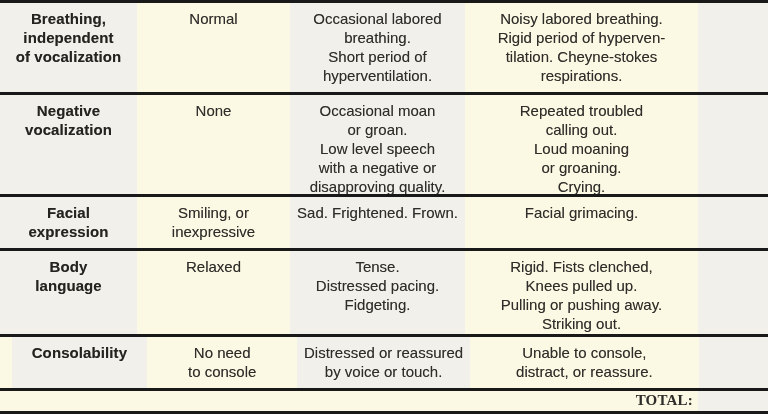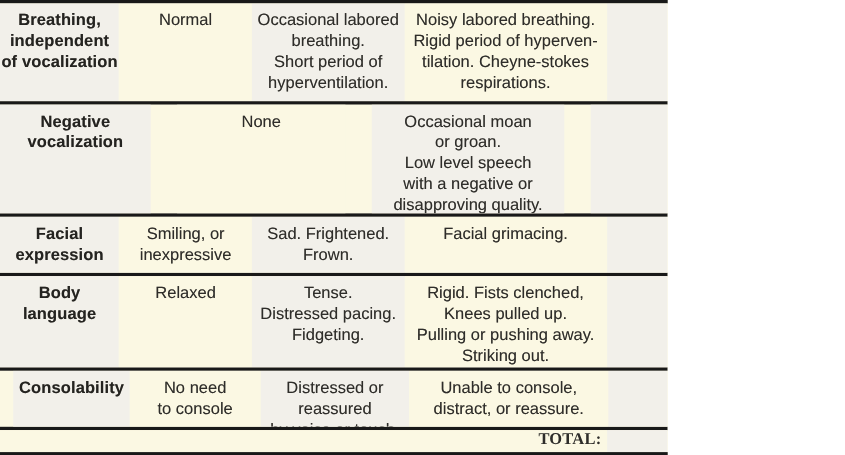--- a/index.html
+++ b/index.html
@@ -1,37 +1,37 @@
 <!DOCTYPE html>
 <html style="--cream: #fbf8e3; --paper: #f2f0ea; --line: #191919; --ink: #2e2d2a;"><head>
 <meta charset="utf-8">
 <style>
   html, body { margin: 0; padding: 0; background: #ffffff; }
   .sheet {
     position: relative;
-    width: 607px;
+    width: 768px;
     height: 414px;
     box-sizing: border-box;
     background: var(--cream, #fbf8e3);
     border-top: 3px solid var(--line, #191919);
     border-bottom: 3px solid var(--line, #191919);
     font-family: "Liberation Sans", "DejaVu Sans", sans-serif;
     color: var(--ink, #2e2d2a);
     overflow: hidden;
     display: flex;
     flex-direction: column;
   }
   .trow {
     display: flex;
     border-bottom: 3px solid var(--line, #191919);
     box-sizing: border-box;
     overflow: hidden;
   }
   .h1 { height: 92px; }   
-  .h2 { height: 102px; gap: 24px; }
+  .h2 { height: 102px; }
   .h3 { height: 54px; }
   .h4 { height: 86px; }
   .h5 { height: 54px; padding-left: 12px; }
   .hf { height: 20px; border-bottom: none; }
   .cell {
     box-sizing: border-box;
     padding-top: 6px;
     text-align: center;
     white-space: pre-line;
     font-size: 15px;
@@ -84,20 +84,25 @@
 
   <div class="trow h2">
     <div class="cell c1 bg-w label">Negative
 vocalization</div>
     <div class="cell c2 bg-y">None</div>
     <div class="cell c3 bg-w">Occasional moan
 or groan.
 Low level speech
 with a negative or
 disapproving quality.</div>
+    <div class="cell c4 bg-y">Repeated troubled
+calling out.
+Loud moaning
+or groaning.
+Crying.</div>
     <div class="cell c5 bg-w"></div>
   </div>
 
   <div class="trow h3">
     <div class="cell c1 bg-w label">Facial
 expression</div>
     <div class="cell c2 bg-y">Smiling, or
 inexpressive</div>
     <div class="cell c3 bg-w">Sad. Frightened. Frown.</div>
     <div class="cell c4 bg-y">Facial grimacing.</div>

